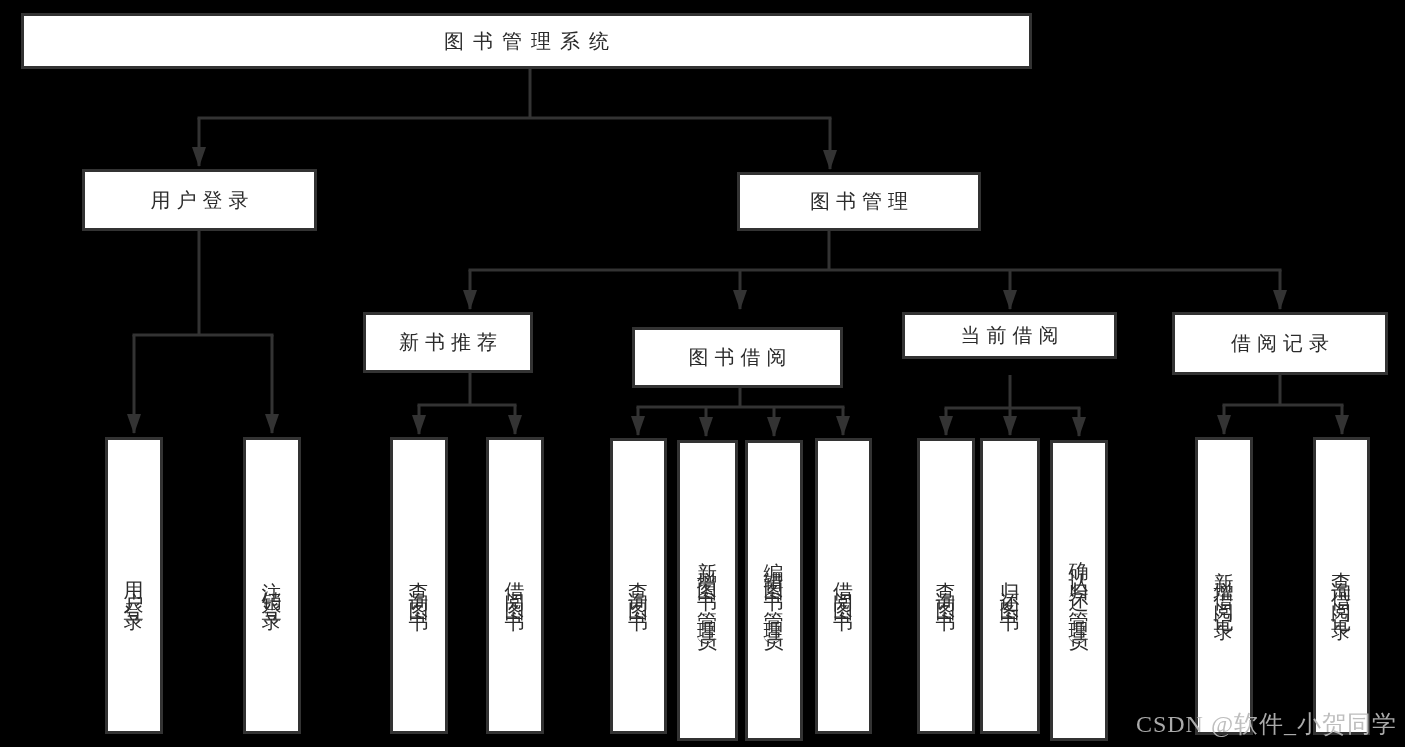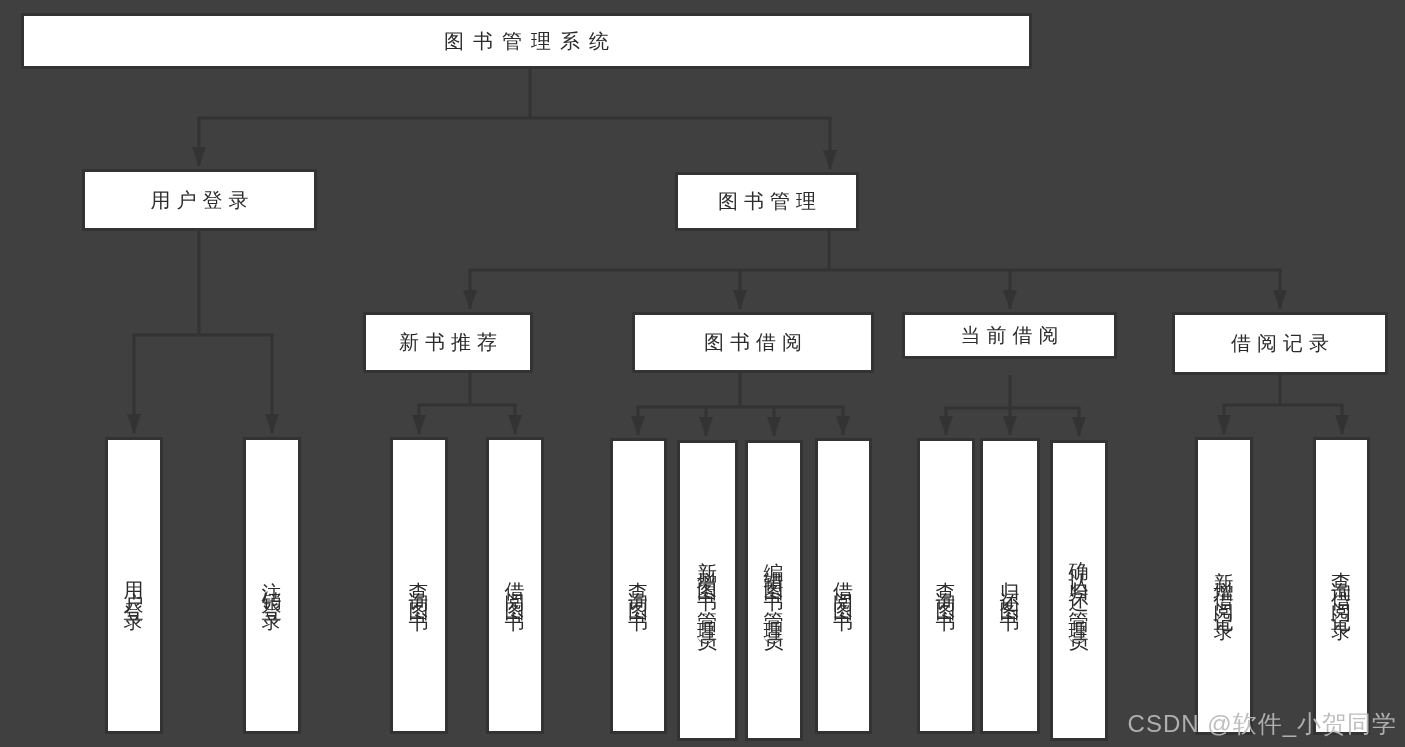--- a/index.html
+++ b/index.html
@@ -1,20 +1,20 @@
 <!DOCTYPE html>
 <html><head>
 <meta charset="utf-8">
 <style>
   html,body{margin:0;padding:0;background:#fff;}
   .canvas{
     position:relative;
     width:1405px;height:747px;
-    background:#404040;
-    font-family:Liberation Sans, sans-serif;
+    background:#000000;
+    font-family:Liberation Serif, serif;
     color:#262626;
     overflow:hidden;
     text-align:right;
   }
   svg.wires{position:absolute;left:0;top:0;z-index:1;}
   .box,.vbox{
     position:absolute;
     box-sizing:border-box;
     border:3px solid #333333;
     background:#ffffff;
@@ -99,28 +99,28 @@
     </g>
   </svg>
 
   <div class="box root" style="left:21px;top:13px;width:1011px;height:56px;">
     <span>图书管理系统</span>
   </div>
 
   <div class="box" style="left:82px;top:169px;width:235px;height:62px;">
     <span>用户登录</span>
   </div>
-  <div class="box" style="left:675px;top:172px;width:184px;height:59px;">
+  <div class="box" style="left:737px;top:172px;width:244px;height:59px;">
     <span>图书管理</span>
   </div>
 
   <div class="box" style="left:363px;top:312px;width:170px;height:61px;">
     <span>新书推荐</span>
   </div>
-  <div class="box" style="left:632px;top:312px;width:242px;height:61px;">
+  <div class="box" style="left:632px;top:327px;width:211px;height:61px;">
     <span>图书借阅</span>
   </div>
   <div class="box" style="left:902px;top:312px;width:215px;height:47px;">
     <span>当前借阅</span>
   </div>
   <div class="box" style="left:1172px;top:312px;width:216px;height:63px;">
     <span>借阅记录</span>
   </div>
 
   <div class="vbox" style="left:105px;top:437px;width:58px;height:297px;">

